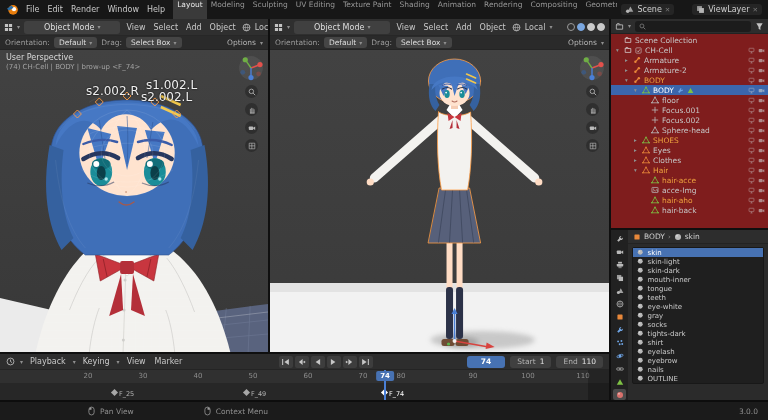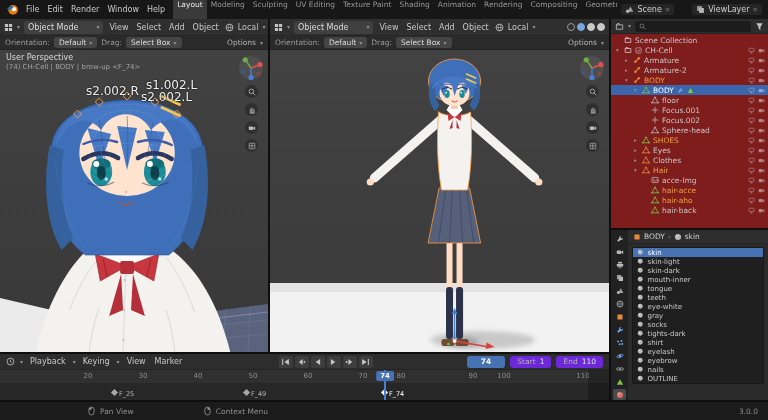--- a/index.html
+++ b/index.html
@@ -21,21 +21,21 @@
 .tbi{width:9px;height:9px;color:#b5b5b5}
 
 .main{flex:1;display:flex;min-height:0}
 .left-col{width:611px;display:flex;flex-direction:column;border-right:2px solid #0f0f0f;flex:none}
 .vp-row{height:333px;display:flex;flex:none}
 .viewport{position:relative;display:flex;flex-direction:column;overflow:hidden;background:#3c3c3c}
 .vp-left{width:270px;border-right:2px solid #0f0f0f;flex:none}
 .vp-right{flex:1}
 .vph1{height:17px;background:#2f2f2f;display:flex;align-items:center;gap:4px;padding:0 4px;font-size:8px;flex:none;border-bottom:1px solid #272727;overflow:hidden}
 .vph2{height:14px;background:#2a2a2a;display:flex;align-items:center;gap:4px;padding:0 5px;font-size:7.5px;color:#b5b5b5;flex:none;border-bottom:1px solid #242424;overflow:hidden}
-.dd{display:flex;align-items:center;gap:18px;padding:0 4px;height:13px;background:#404040;border-radius:3px;color:#ddd;white-space:nowrap}
+.dd{display:flex;align-items:center;gap:3px;padding:0 20px;height:13px;background:#404040;border-radius:3px;color:#ddd;white-space:nowrap}
 .hmenu{color:#c9c9c9;padding:0 2px;white-space:nowrap}
 .hico{width:9px;height:9px;color:#c3c3c3;flex:none}
 .pill{display:flex;align-items:center;gap:3px;background:#454545;border-radius:3px;padding:0 5px;height:11px;color:#ddd;white-space:nowrap}
 .lab{color:#9c9c9c;white-space:nowrap}
 .shadebtns{margin-left:auto;display:flex;gap:2px;align-items:center;flex:none}
 .sb{width:8px;height:8px;border-radius:50%;border:1px solid #9a9a9a}
 .sb.fill{background:#c9c9c9;border-color:#c9c9c9}
 .sb.on{background:#7aa7e0;border-color:#7aa7e0}
 .canvas{flex:1;position:relative;overflow:hidden}
 .cv{position:absolute;inset:0;width:100%;height:100%}
@@ -46,21 +46,21 @@
 .navgz{position:absolute;top:5px;right:4px;width:26px;height:26px}
 .gzcol{position:absolute;top:35px;right:10px;display:flex;flex-direction:column;gap:5px;align-items:center}
 .gzbtn{width:13px;height:13px;border-radius:50%;background:rgba(32,32,32,.55);display:flex;align-items:center;justify-content:center;color:#b9b9b9}
 .gzbtn svg{width:8px;height:8px}
 
 .timeline{height:48px;border-top:2px solid #0f0f0f;display:flex;flex-direction:column;background:#2b2b2b;flex:none}
 .tl-header{height:16px;display:flex;align-items:center;gap:5px;padding:0 6px;background:#2d2d2d;border-bottom:1px solid #242424;font-size:8px;flex:none}
 .transport{display:flex;gap:2px;align-items:center}
 .tbtn{width:14px;height:12px;display:flex;align-items:center;justify-content:center;background:#3d3d3d;border-radius:2px;color:#c6c6c6}
 .tbtn svg{width:9px;height:8px}
-.field{background:#6d28d9;border-radius:3px;height:12px;display:flex;align-items:center;padding:0 7px;gap:4px;font-size:7.5px;color:#e2e2e2;white-space:nowrap}
+.field{background:#404040;border-radius:3px;height:12px;display:flex;align-items:center;padding:0 7px;gap:4px;font-size:7.5px;color:#e2e2e2;white-space:nowrap}
 .field .lab{color:#b3b3b3}
 .field.frame{background:#4772b3;color:#fff;font-weight:bold;padding:0 14px}
 .tl-body{flex:1;position:relative;background:linear-gradient(#303030 0,#303030 13px,#272727 13px);overflow:hidden}
 .tick{position:absolute;top:2px;font-size:7px;color:#8d8d8d;transform:translateX(-50%)}
 .endshade{position:absolute;top:0;bottom:0;left:588px;right:0;background:rgba(0,0,0,.25)}
 .playhead{position:absolute;top:0;bottom:0;left:384px;width:2px;background:#4a7fd6}
 .ph-label{position:absolute;top:1px;left:385px;transform:translateX(-50%);background:#4772b3;color:#fff;font-size:7px;font-weight:bold;padding:0 4px;border-radius:2px;line-height:10px}
 .marker{position:absolute;bottom:2px;display:flex;gap:2px;font-size:6.5px;color:#b5b5b5}
 .dia{width:5px;height:5px;background:#a8a8a8;transform:rotate(45deg);flex:none}
 .marker.cur{color:#fff}.marker.cur .dia{background:#fff}
@@ -671,21 +671,21 @@
         </div>
         <div class="tl-body">
           <span class="tick" style="left:88px">20</span>
           <span class="tick" style="left:143px">30</span>
           <span class="tick" style="left:198px">40</span>
           <span class="tick" style="left:253px">50</span>
           <span class="tick" style="left:308px">60</span>
           <span class="tick" style="left:363px">70</span>
           <span class="tick" style="left:401px">80</span>
           <span class="tick" style="left:473px">90</span>
-          <span class="tick" style="left:504px">100</span>
+          <span class="tick" style="left:528px">100</span>
           <span class="tick" style="left:583px">110</span>
           <div class="endshade"></div>
           <div class="marker" style="left:112px">
             <span class="dia"></span>
             <span>F_25</span>
           </div>
           <div class="marker" style="left:244px">
             <span class="dia"></span>
             <span>F_49</span>
           </div>
@@ -909,40 +909,40 @@
               </svg>
             <span class="olab">Hair</span>
             <span class="flexsp"></span>
             <svg class="ti">
                 <use href="#sym-monitor"></use>
               </svg>
             <svg class="ti">
                 <use href="#sym-camera"></use>
               </svg>
           </div>
+          <div class="orow d4 warm">
+            <span class="tw"></span>
+            <svg class="oi c-green">
+                <use href="#sym-mesh"></use>
+              </svg>
+            <span class="olab">hair-acce</span>
+            <span class="flexsp"></span>
+            <svg class="ti">
+                <use href="#sym-monitor"></use>
+              </svg>
+            <svg class="ti">
+                <use href="#sym-camera"></use>
+              </svg>
+          </div>
           <div class="orow d4">
             <span class="tw"></span>
             <svg class="oi c-gray">
                 <use href="#sym-image"></use>
               </svg>
             <span class="olab">acce-Img</span>
-            <span class="flexsp"></span>
-            <svg class="ti">
-                <use href="#sym-monitor"></use>
-              </svg>
-            <svg class="ti">
-                <use href="#sym-camera"></use>
-              </svg>
-          </div>
-          <div class="orow d4 warm">
-            <span class="tw"></span>
-            <svg class="oi c-green">
-                <use href="#sym-mesh"></use>
-              </svg>
-            <span class="olab">hair-acce</span>
             <span class="flexsp"></span>
             <svg class="ti">
                 <use href="#sym-monitor"></use>
               </svg>
             <svg class="ti">
                 <use href="#sym-camera"></use>
               </svg>
           </div>
           <div class="orow d4 warm">
             <span class="tw"></span>

